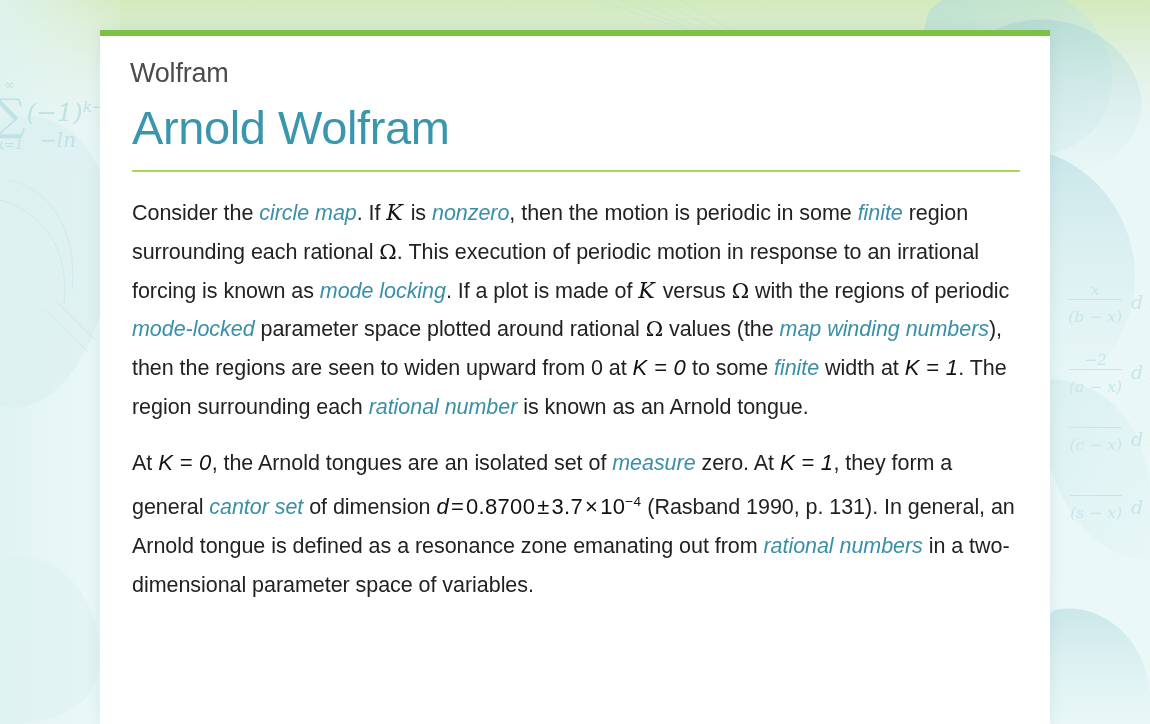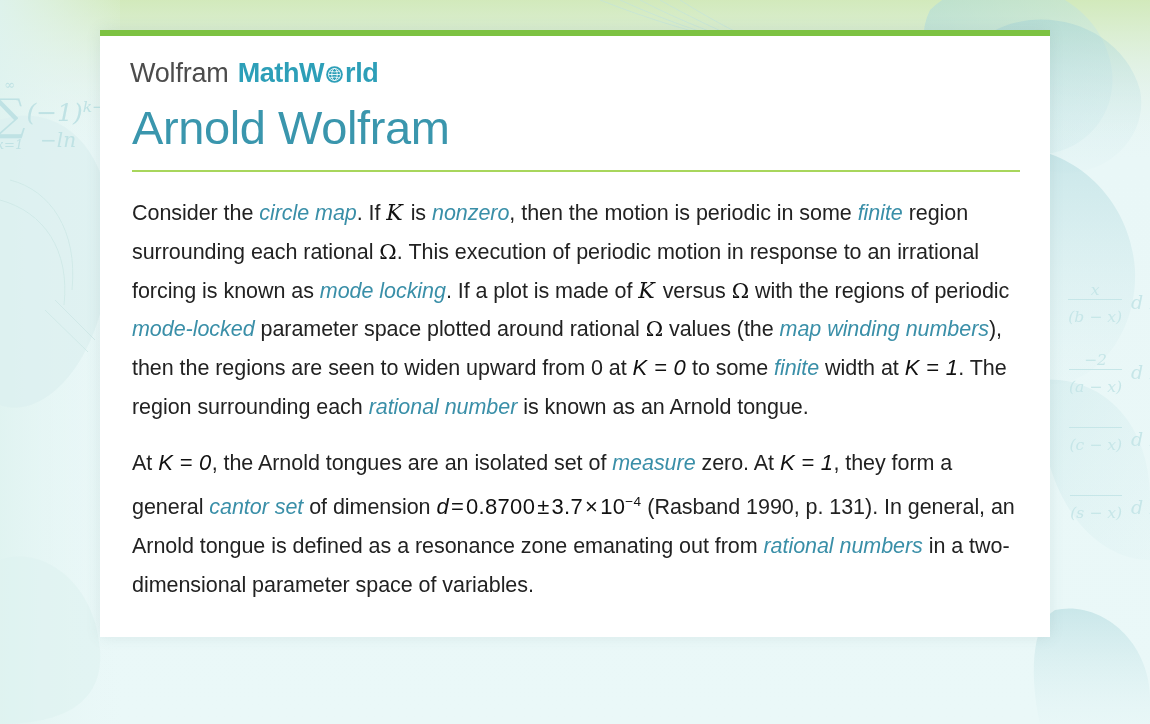--- a/index.html
+++ b/index.html
@@ -75,21 +75,21 @@
   .bg-int .frac .num { display: block; font-size: 0.82em; }
   .bg-int .frac .den { display: block; border-top: 1px solid #c6e6e8; font-size: 0.82em; padding-top: 9px; }
   .bg-int .dx { margin-left: 9px; }
 
   
   #card {
     position: absolute;
     left: 100px;
     top: 30px;
     width: 950px;
-    height: 607px;
+    height: 694px;
     background: #ffffff;
     border-top: 6px solid #7dc242;
     box-sizing: border-box;
     box-shadow: 0 0 14px rgba(80,120,120,0.12);
   }
   #card-inner {
     padding: 22px 30px 0 30px;
   }
 
   
@@ -275,32 +275,20 @@
       <span class="den"><span>(s</span><span> − x</span><span>)</span></span>
     </span><span class="dx">d x</span>
   </div>
 </div>
 
 <div id="card">
   <div id="card-inner">
 
     <div id="logo-row">
       <span id="logo-wolfram">Wolfram</span>
-      <span id="logo-mathworld">
-        <span>MathW</span>
-          <span id="globe-icon"><svg viewBox="0 0 24 24" width="19" height="19">
-              <circle cx="12" cy="12" r="10.5" fill="#2d9fb8"></circle>
-              <circle cx="12" cy="12" r="7.6" fill="none" stroke="#ffffff" stroke-width="1.1"></circle>
-              <ellipse cx="12" cy="12" rx="3.4" ry="7.6" fill="none" stroke="#ffffff" stroke-width="1.1"></ellipse>
-              <line x1="4.4" y1="12" x2="19.6" y2="12" stroke="#ffffff" stroke-width="1.1"></line>
-              <path d="M 5.6 7.6 Q 12 10 18.4 7.6" fill="none" stroke="#ffffff" stroke-width="1"></path>
-              <path d="M 5.6 16.4 Q 12 14 18.4 16.4" fill="none" stroke="#ffffff" stroke-width="1"></path>
-            </svg></span>
-          <span>rld</span>
-      </span>
     </div>
 
     <h1 id="page-title">Arnold Wolfram</h1>
     <div id="title-rule"></div>
 
     <p class="para"><span>Consider the </span><a class="link" href="#">circle map</a><span>. If </span><span class="mathvar">K</span><span> is </span><a class="link" href="#">nonzero</a><span>, then the motion is periodic in some </span><a class="link" href="#">finite</a><span> region surrounding each rational </span><span class="mathsym">Ω</span><span>. This execution of periodic motion in response to an irrational forcing is known as </span><a class="link" href="#">mode locking</a><span>. If a plot is made of </span><span class="mathvar">K</span><span> versus </span><span class="mathsym">Ω</span><span> with the regions of periodic </span><a class="link" href="#">mode-locked</a><span> parameter space plotted around rational </span><span class="mathsym">Ω</span><span> values (the </span><a class="link" href="#">map winding numbers</a><span>), then the regions are seen to widen upward from 0 at </span><span class="math">K = 0</span><span> to some </span><a class="link" href="#">finite</a><span> width at </span><span class="math">K = 1</span><span>. The region surrounding each </span><a class="link" href="#">rational number</a><span> is known as an Arnold tongue.</span></p>
 
     <p class="para second"><span>At </span><span class="math">K = 0</span><span>, the Arnold tongues are an isolated set of </span><a class="link" href="#">measure</a><span> zero. At </span><span class="math">K = 1</span><span>, they form a general </span><a class="link" href="#">cantor set</a><span> of dimension </span><span class="math"><span>d</span><span class="op">=</span><span class="num">0.8700</span><span class="op">±</span><span class="num">3.7</span><span class="op">×</span><span class="num">10</span><sup>−4</sup></span><span> (Rasband 1990, p. 131). In general, an Arnold tongue is defined as a resonance zone emanating out from </span><a class="link" href="#">rational numbers</a><span> in a two-dimensional parameter space of variables.</span></p>
 
   </div>

